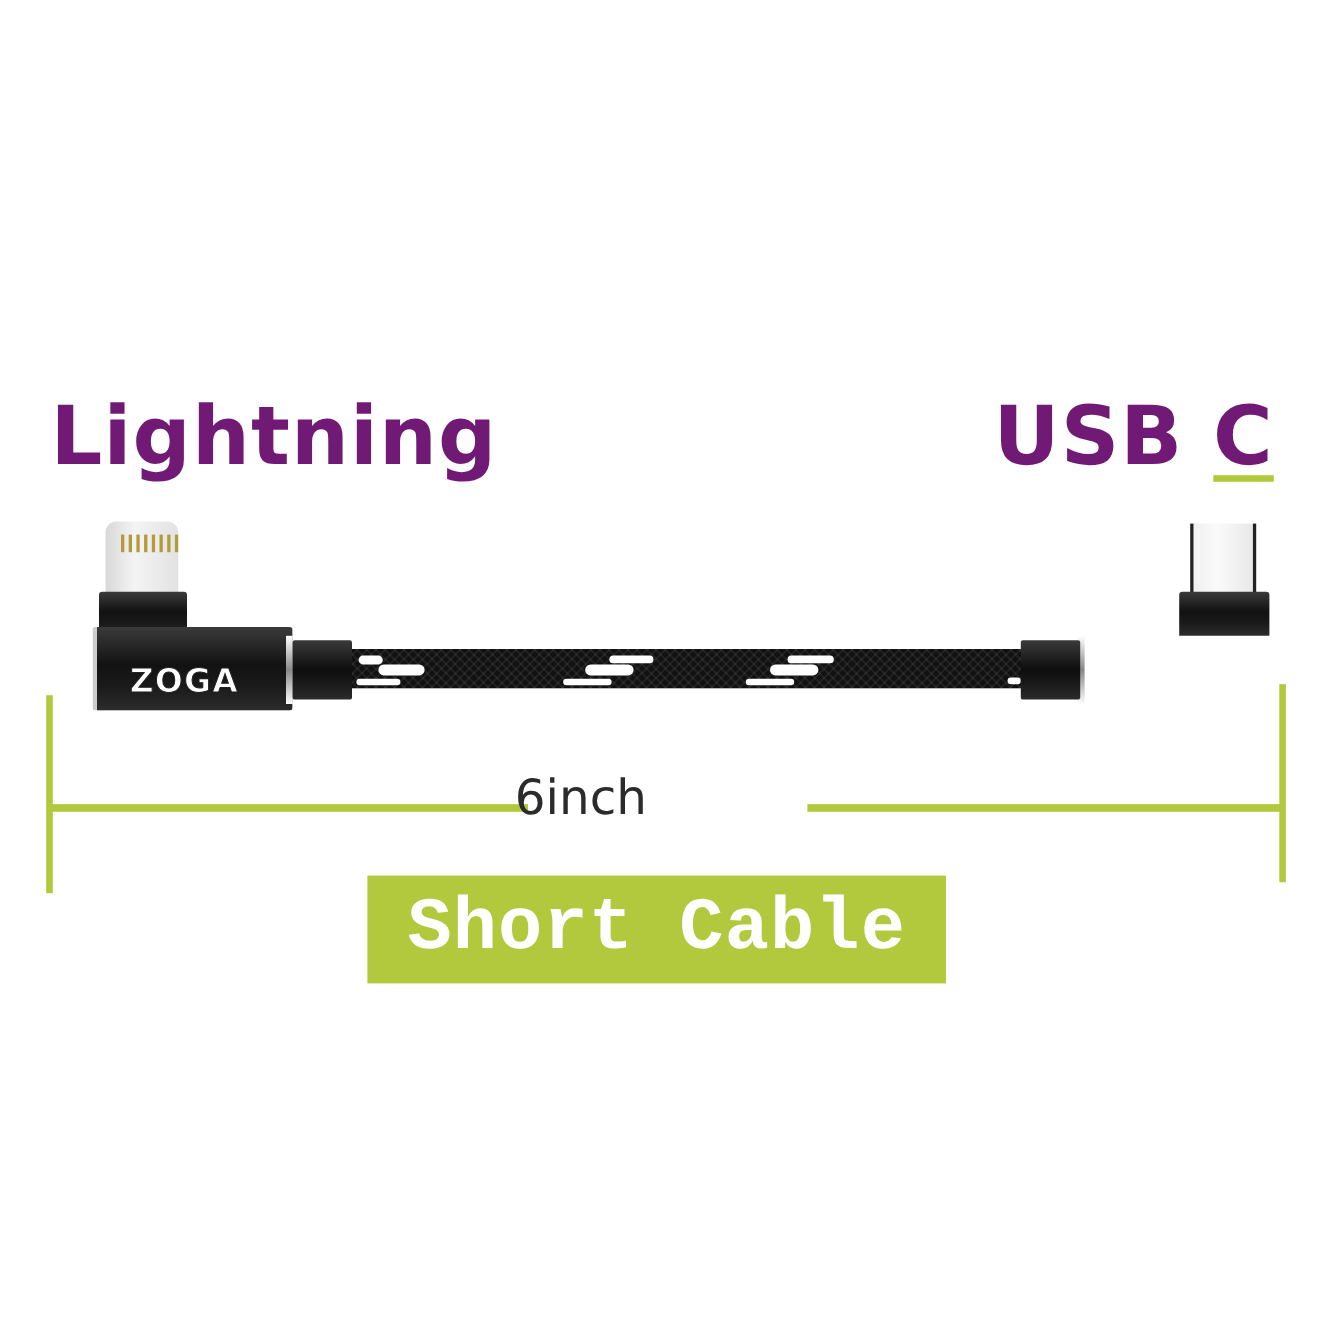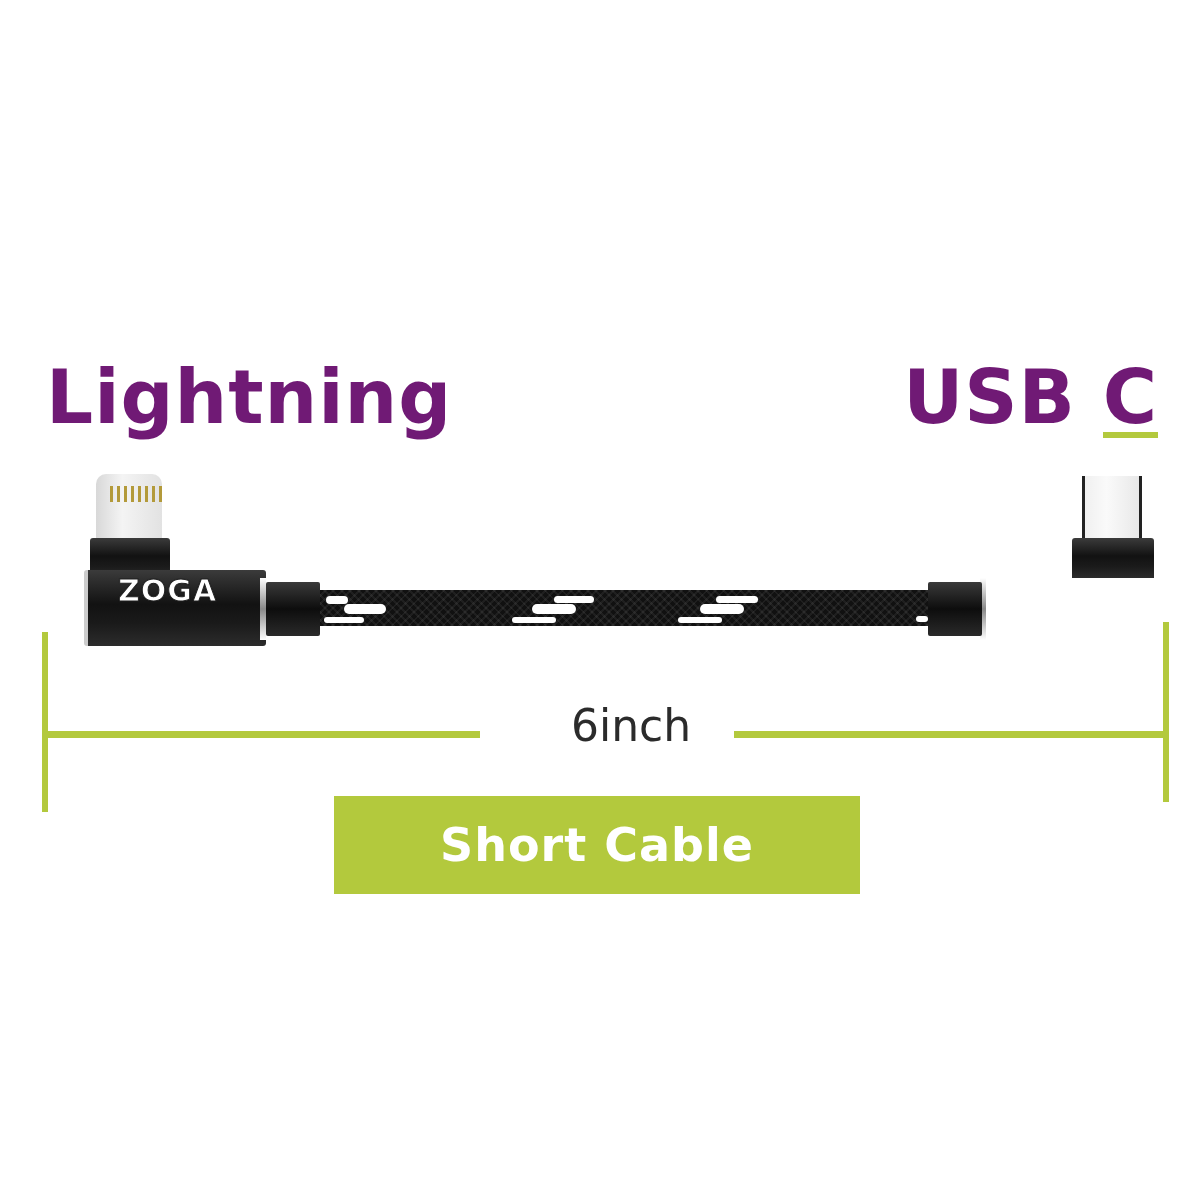--- a/index.html
+++ b/index.html
@@ -10,24 +10,24 @@
   #lightning-label { left:46px; top:360px; }
   #usbc-label { right:42px; top:360px; text-align:right; }
   #usbc-label .c-letter { border-bottom:6px solid #b3c93d; padding-bottom:0px; display:inline-block; line-height:0.95; }
 
   
   .line { background:#b3c93d; }
   #left-tick { left:42px; top:632px; width:6px; height:180px; }
   #right-tick { left:1163px; top:622px; width:6px; height:180px; }
   #left-line { left:46px; top:731px; width:434px; height:7px; }
   #right-line { left:734px; top:731px; width:434px; height:7px; }
-  #length-text { left:504px; top:700px; width:254px; text-align:center; font-size:44px; color:#2b2b2b; font-family:"DejaVu Sans", sans-serif; }
+  #length-text { left:468px; top:700px; width:254px; font-size:44px; color:#2b2b2b; font-family:"DejaVu Sans", sans-serif; }
 
   #badge { left:334px; top:796px; width:526px; height:98px; background:#b3c93d; display:flex; align-items:center; justify-content:center; }
-  #badge span { color:#ffffff; font-weight:bold; font-size:46px; letter-spacing:1px; }
+  #badge span { color:#ffffff; font-weight:bold; font-size:67px; letter-spacing:1px;font-family:Liberation Mono, monospace; }
 
   
   .cable-body { left:316px; top:590px; width:620px; height:36px; border-radius:4px;
     background:
       repeating-linear-gradient(45deg, rgba(255,255,255,0.06) 0 2px, transparent 2px 6px),
       repeating-linear-gradient(-45deg, rgba(255,255,255,0.06) 0 2px, transparent 2px 6px),
       #111; }
   .stripe { position:absolute; background:#fff; border-radius:6px; }
 
   .collar { background:linear-gradient(#3a3a3a, #0d0d0d 50%, #2a2a2a); }
@@ -67,21 +67,21 @@
         <i></i>
         <i></i>
         <i></i>
         <i></i>
         <i></i>
         <i></i>
     </div>
   </div>
   <div class="abs housing" style="left:90px;top:538px;width:80px;height:40px;border-radius:3px 3px 0 0;"></div>
   <div class="abs housing" style="left:84px;top:570px;width:178px;height:76px;border-left:4px solid #ccc;">
-    <div class="housing-text" style="position:absolute;left:30px;top:3px;">ZOGA</div>
+    <div class="housing-text" style="position:absolute;left:30px;top:32px;">ZOGA</div>
   </div>
   <div class="abs" style="left:260px;top:578px;width:6px;height:62px;background:linear-gradient(#fff,#888,#fff);"></div>
   <div class="abs collar" style="left:266px;top:582px;width:54px;height:54px;border-radius:2px;"></div>
 
   <div class="abs plug-usbc" style="left:1082px;top:476px;width:54px;height:66px;"></div>
   <div class="abs housing" style="left:1072px;top:538px;width:82px;height:40px;border-radius:3px 3px 0 0;"></div>
   <div class="abs" style="left:980px;top:578px;width:6px;height:62px;background:linear-gradient(#fff,#888,#fff);"></div>
   <div class="abs collar" style="left:928px;top:582px;width:54px;height:54px;border-radius:2px;"></div>
 </div>
 

